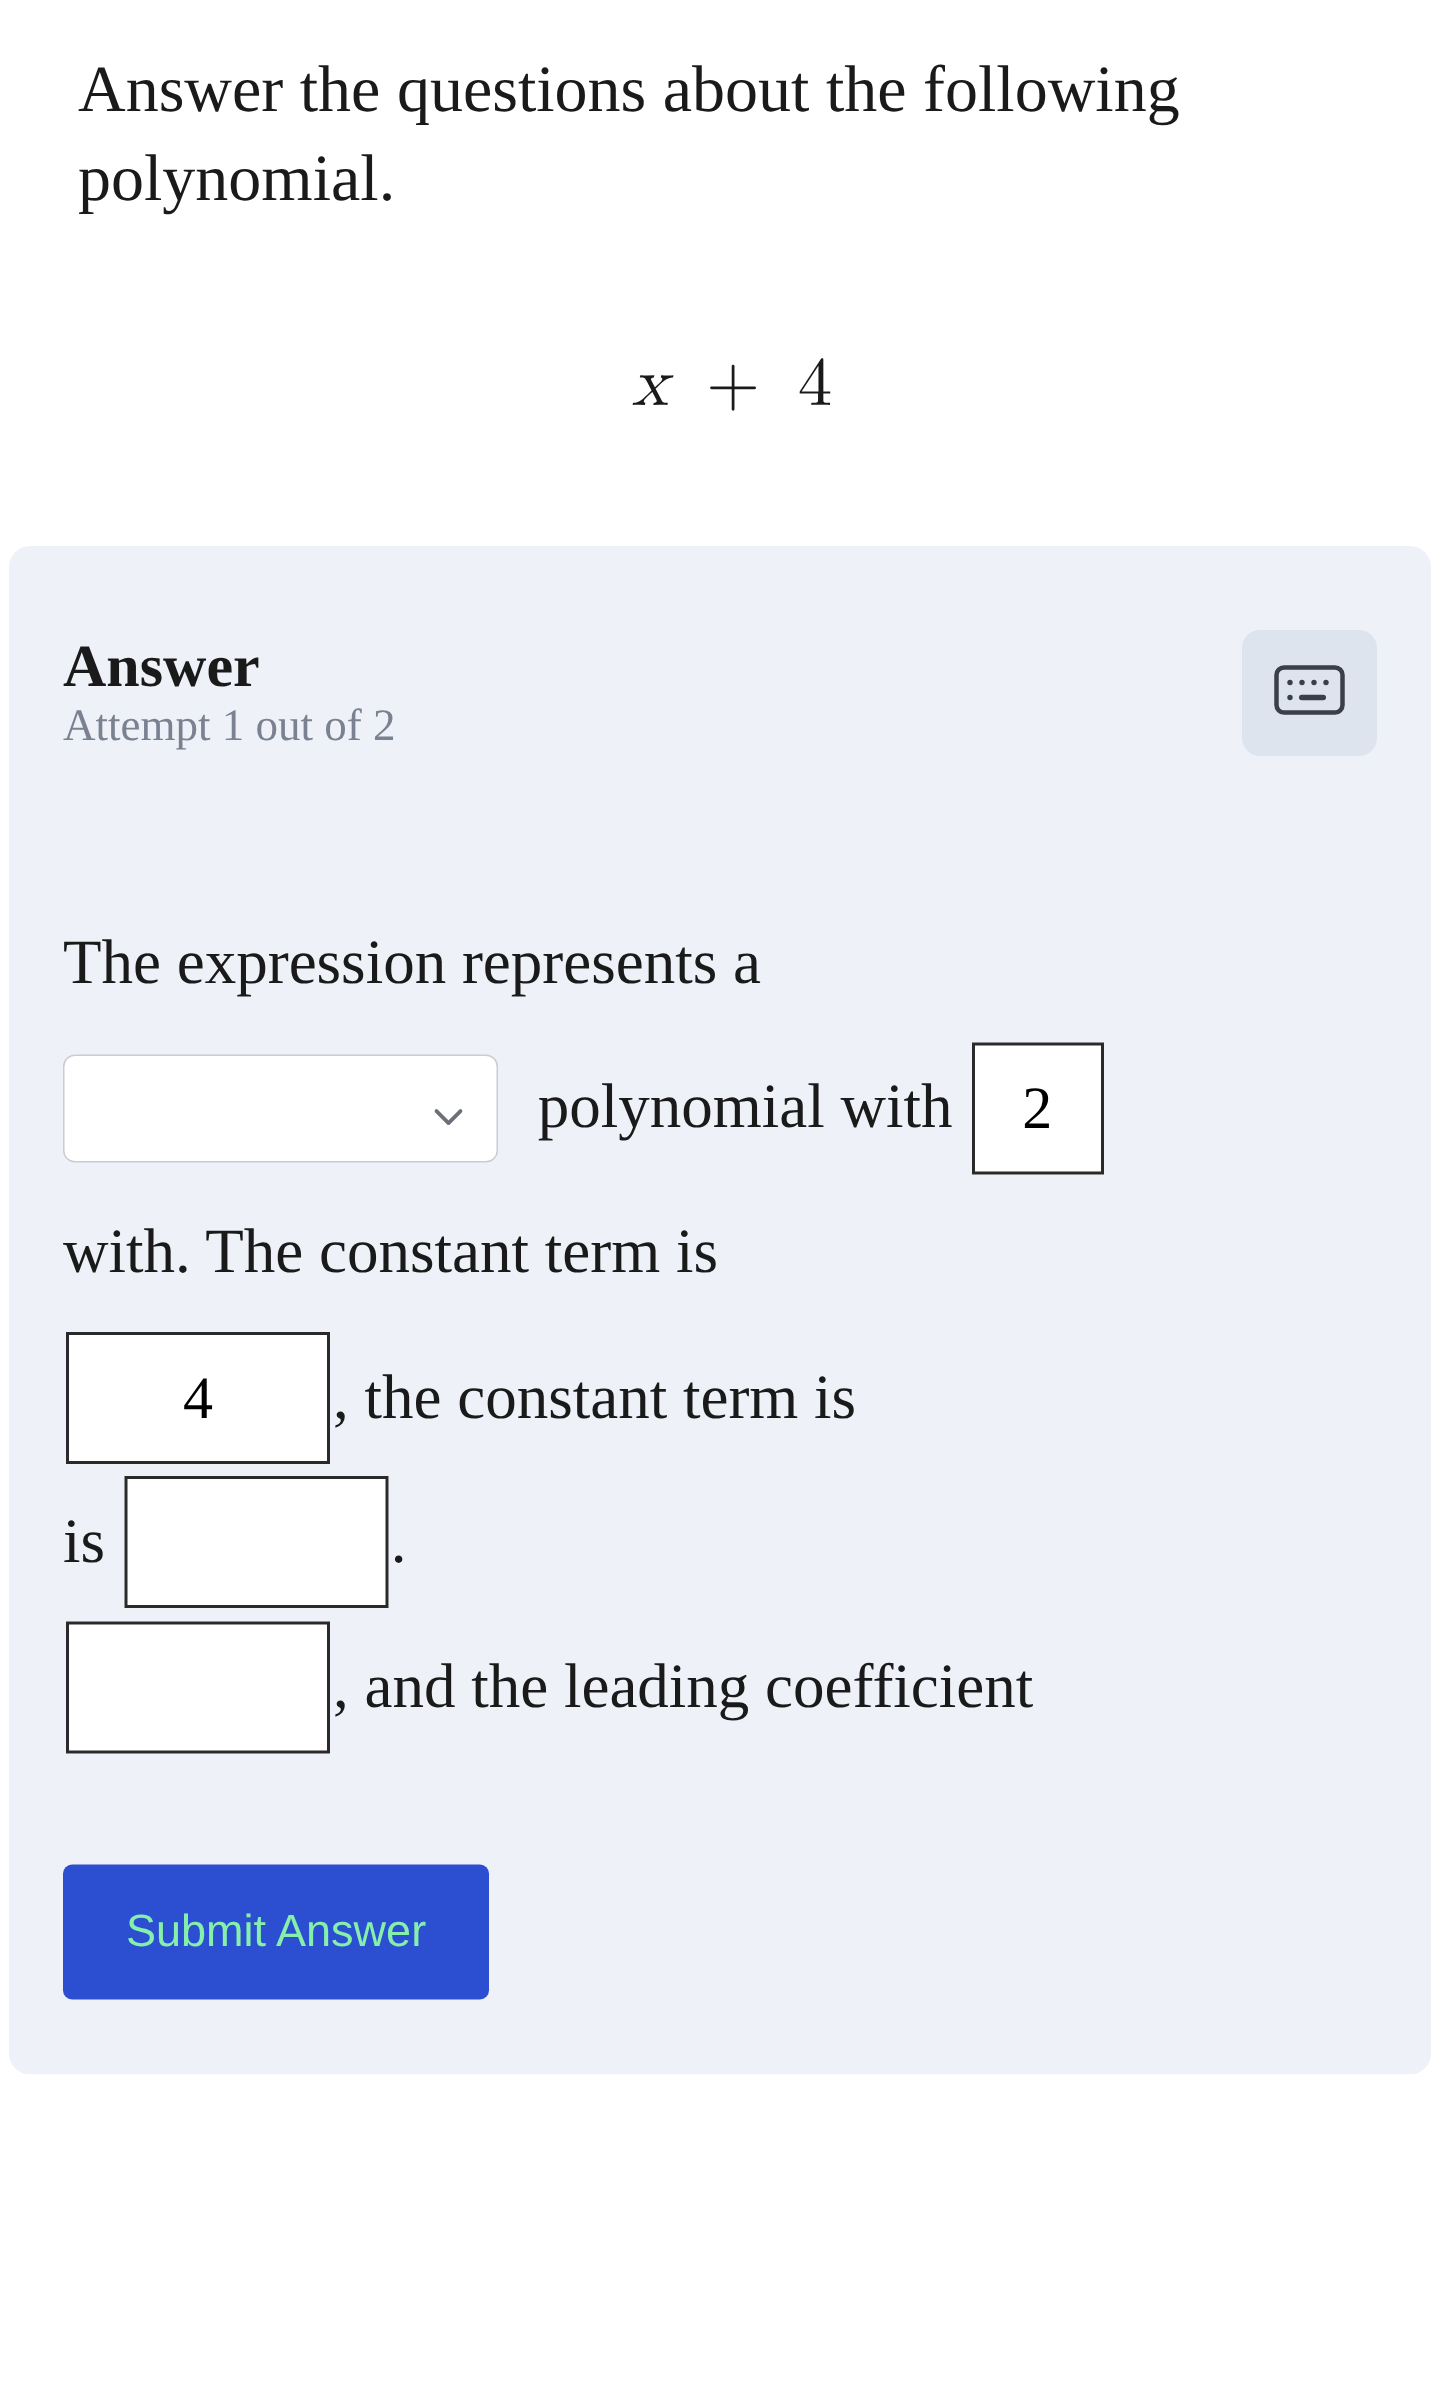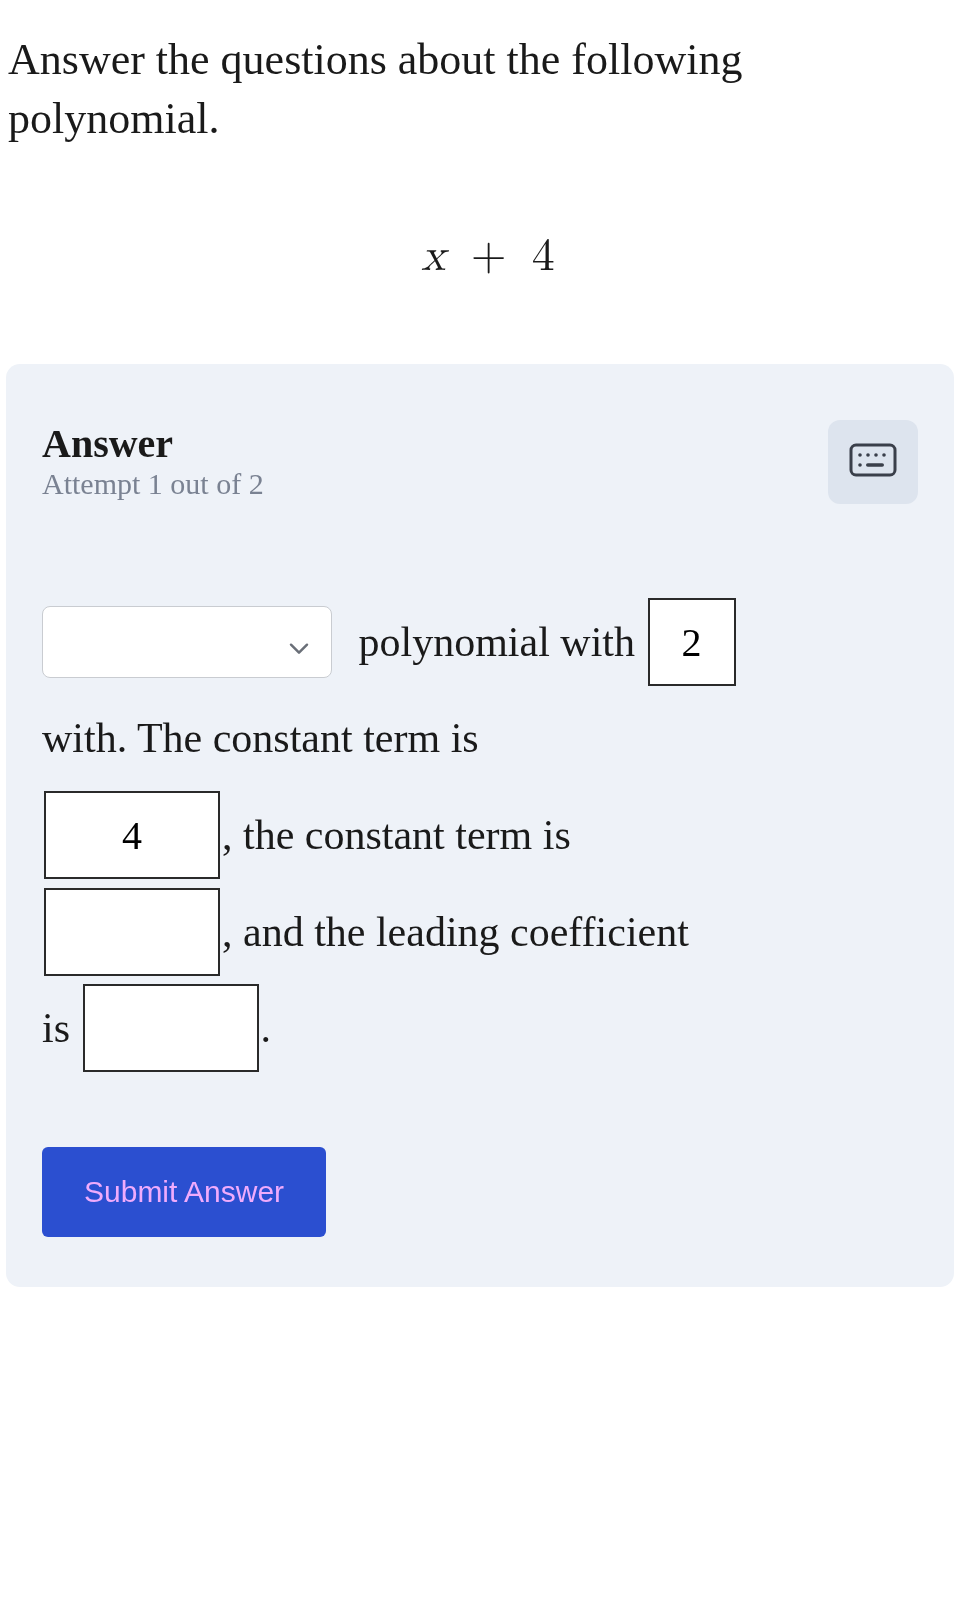--- a/index.html
+++ b/index.html
@@ -9,20 +9,21 @@
     font-family: Georgia, 'Times New Roman', serif;
     background: #ffffff;
     color: #1a1a1a;
     width: 960px;
   }
   .question-prompt {
     font-size: 44px;
     line-height: 1.35;
     padding: 30px 10px 10px 8px;
     font-weight: 400;
+    margin-left: 44px;
   }
   .polynomial-display {
     text-align: center;
     font-size: 46px;
     padding: 70px 0 80px 16px;
     font-style: italic;
     font-family: 'Latin Modern Math', 'STIX', Georgia, serif;
   }
   .polynomial-display .var { font-style: italic; }
   .polynomial-display .op { font-style: normal; padding: 0 10px; }
@@ -125,21 +126,21 @@
     font-size: 40px;
     text-align: center;
     vertical-align: middle;
     font-family: inherit;
     margin: 0 2px;
     padding: 0;
   }
   .submit-btn {
     margin-top: 70px;
     background: #2b4fd0;
-    color: #f0abfc;
+    color: #86efac;
     border: none;
     font-size: 30px;
     font-family: -apple-system, 'Helvetica Neue', Arial, sans-serif;
     font-weight: 400;
     padding: 28px 42px;
     border-radius: 6px;
     cursor: pointer;
   }
   .txt { white-space: pre; }
 </style>
@@ -169,20 +170,21 @@
           <circle cx="27" cy="12" r="1.8" fill="#3a3f4a" stroke="none"></circle>
           <circle cx="35" cy="12" r="1.8" fill="#3a3f4a" stroke="none"></circle>
           <circle cx="11" cy="22" r="1.8" fill="#3a3f4a" stroke="none"></circle>
           <rect x="17" y="20.2" width="18" height="3.6" rx="1.8" fill="#3a3f4a" stroke="none"></rect>
         </svg>
       </span>
     </button>
   </div>
 
   <div class="sentence">
+    <div>The expression represents a</div>
 
     <div class="row">
       <span class="select-wrap">
         <select></select>
         <span class="chev">
           <svg width="20" height="14" viewBox="0 0 20 14">
               <path d="M2 3 L10 11 L18 3" stroke="#6a6f78" stroke-width="2.5" fill="none" stroke-linecap="round" stroke-linejoin="round"></path>
             </svg>
         </span>
       </span>
@@ -191,25 +193,25 @@
     </div>
 
     <div>with. The constant term is</div>
 
     <div class="row">
       <input class="expr-input" value="4" style="">
       <span class="txt">, the constant term is</span>
     </div>
 
     <div class="row">
-      <input class="expr-input" value="" style="">
-      <span class="txt">, and the leading coefficient</span>
-    </div>
-
-    <div class="row">
       <span class="txt">is </span>
       <input class="expr-input" value="" style="">
       <span class="txt">.</span>
     </div>
+
+    <div class="row">
+      <input class="expr-input" value="" style="">
+      <span class="txt">, and the leading coefficient</span>
+    </div>
   </div>
 
   <button class="submit-btn">Submit Answer</button>
 </div>
 
 </body></html>

